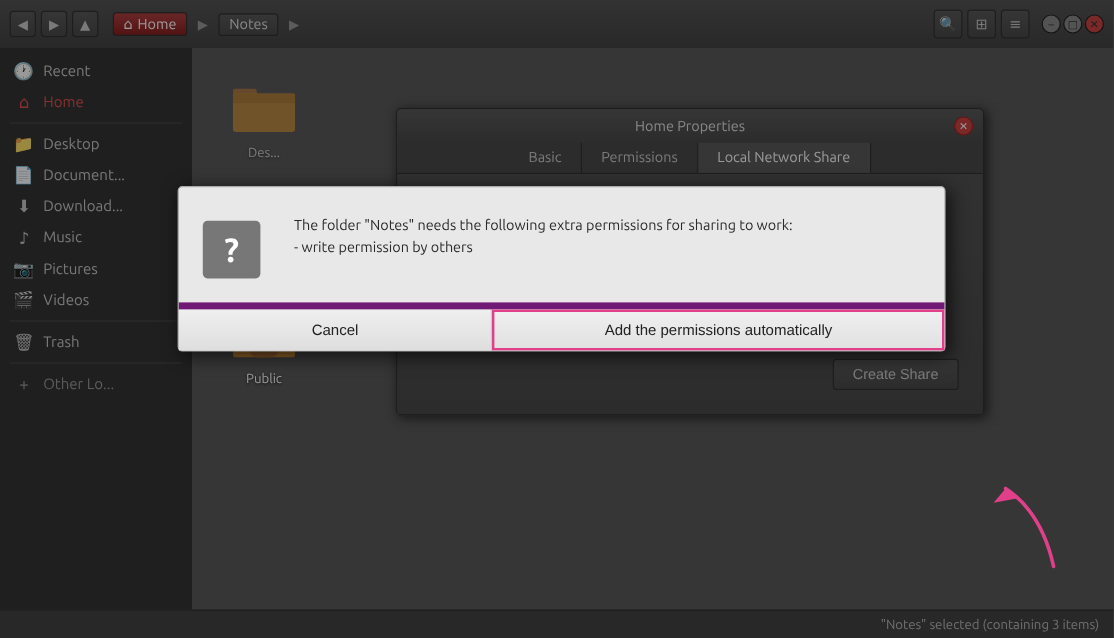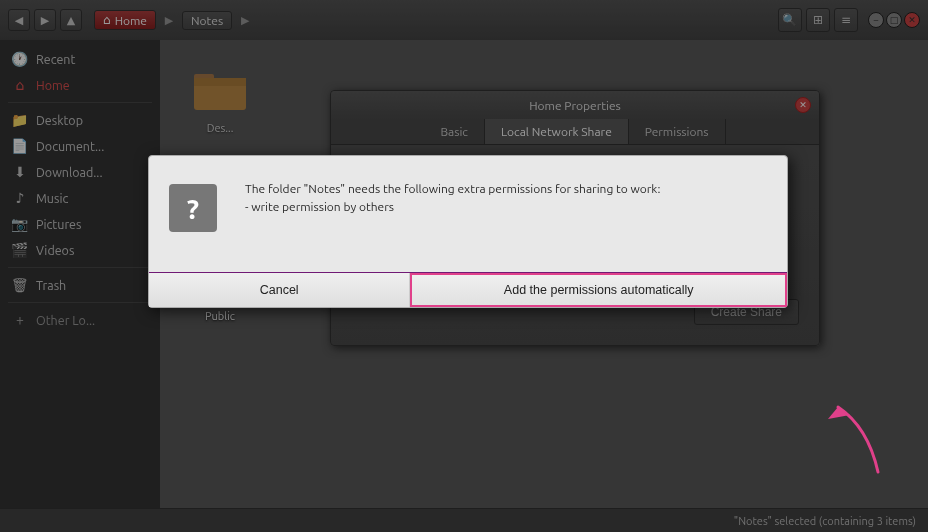--- a/index.html
+++ b/index.html
@@ -365,22 +365,21 @@
     }
 
     .perm-body {
       font-size: 12px;
       color: #2a2a2a;
       line-height: 1.5;
     }
 
     .perm-buttons {
       display: flex;
-      border-top: 1px solid #701a75;
-      margin-top: 20px;
+      border-top: 6px solid #701a75;
     }
 
     .perm-cancel-btn {
       flex: 1;
       padding: 10px;
       background: linear-gradient(to bottom, #efefef, #dedede);
       border: none;
       border-right: 1px solid #ccc;
       font-size: 12.5px;
       color: #222;
@@ -529,22 +528,22 @@
       </div>
 
       <div class="notes-properties-dialog">
         <div class="dialog-title-bar">
           <div style="width:16px;"></div>
           <span class="dialog-title-text">Home Properties</span>
           <div class="dialog-close-btn">✕</div>
         </div>
         <div class="dialog-tabs">
           <div class="dialog-tab">Basic</div>
+          <div class="dialog-tab">Permissions</div>
           <div class="dialog-tab active">Local Network Share</div>
-          <div class="dialog-tab">Permissions</div>
         </div>
         <div class="dialog-content">
           <button class="create-share-btn">Create Share</button>
         </div>
       </div>
     </div>
   </div>
 
   <div class="status-bar">
     <span>"Notes" selected  (containing 3 items)</span>

